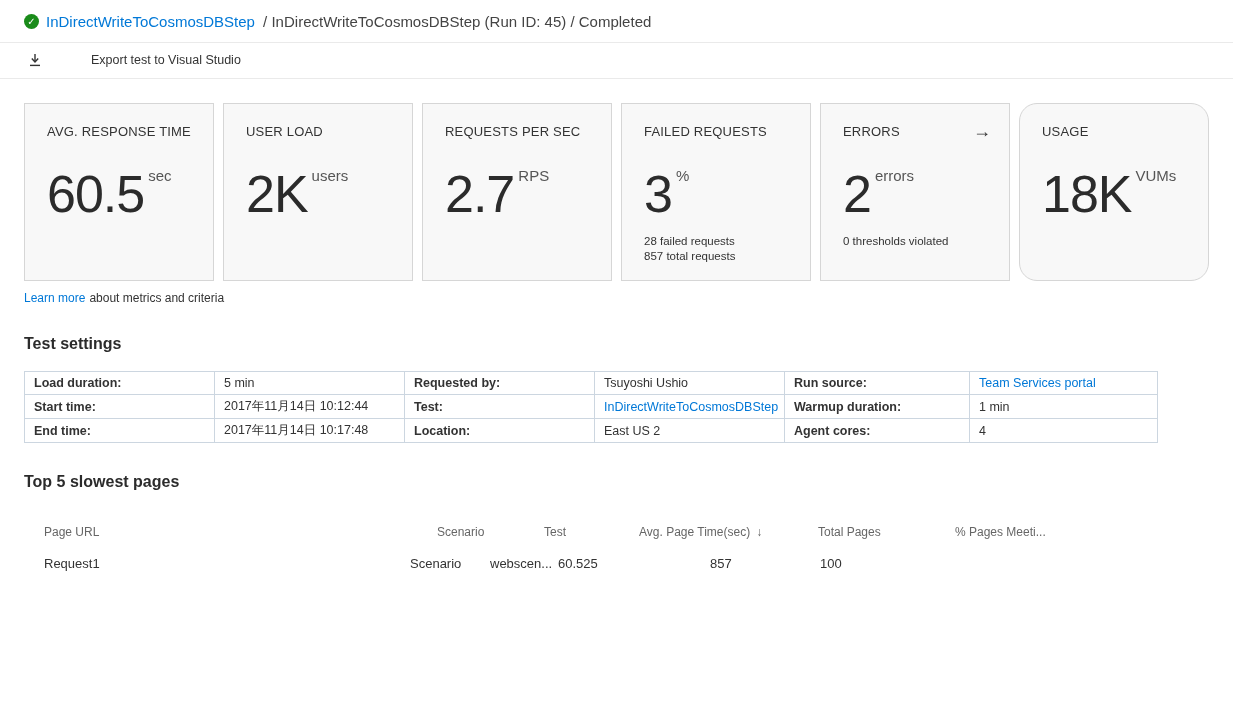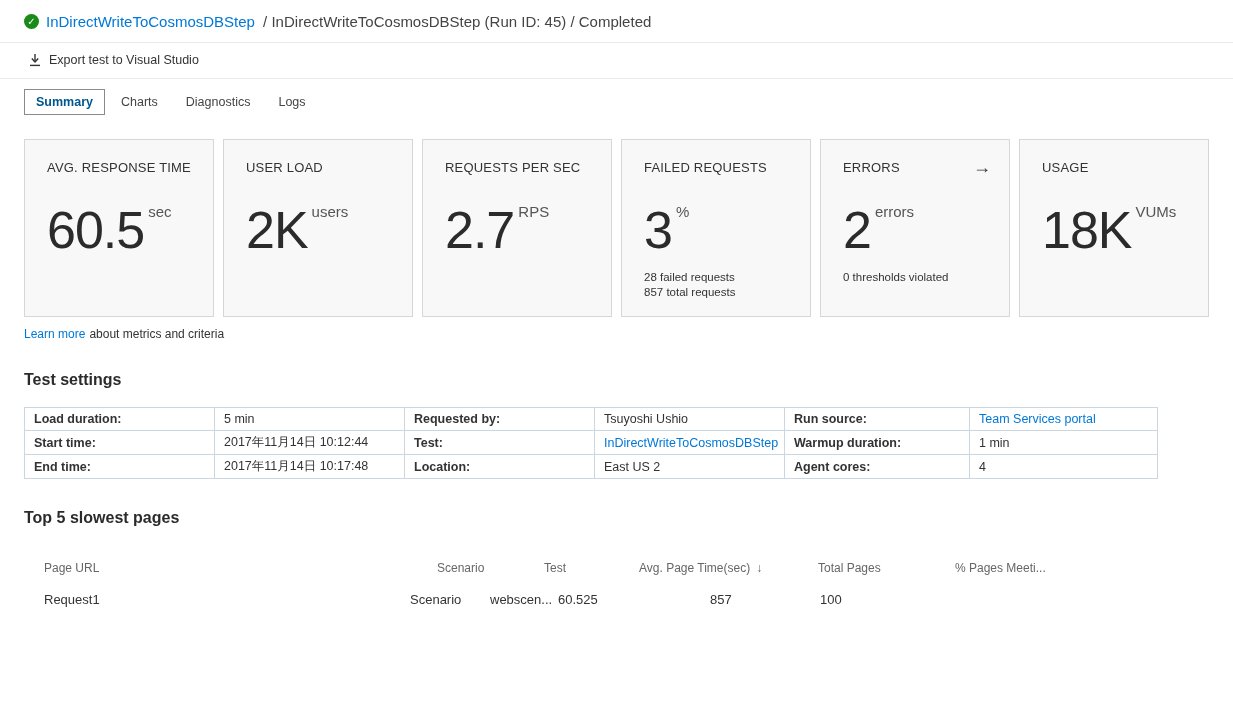--- a/index.html
+++ b/index.html
@@ -7,32 +7,32 @@
   .page { width: 1233px; min-height: 716px; background: #fff; }
 
   
   .breadcrumb-bar { display: flex; align-items: center; padding: 13px 24px 12px 24px; border-bottom: 1px solid #eaeaea; }
   .check-icon { width: 15px; height: 15px; border-radius: 50%; background: #1a8b1a; color: #fff; display: inline-flex; align-items: center; justify-content: center; font-size: 10px; margin-right: 7px; flex: 0 0 auto; }
   .crumb-link { color: #0078d7; font-size: 15px; text-decoration: none; cursor: pointer; }
   .crumb-rest { color: #444; font-size: 15px; margin-left: 4px; white-space: pre; }
 
   
   .toolbar { padding: 7px 24px; border-bottom: 1px solid #eaeaea; }
-  .export-btn { display: inline-flex; align-items: center; background: transparent; border: none; font-family: inherit; font-size: 12.5px; color: #333; cursor: pointer; padding: 3px 4px; }
+  .export-btn { display: inline-flex; align-items: center; background: transparent; border: none; font-family: inherit; font-size: 12.5px; color: #333; cursor: pointer; padding: 3px 4px; gap: 42px; }
   .export-icon { margin-right: 7px; display: inline-flex; }
 
   
   .tabs { display: flex; align-items: center; padding: 10px 24px 0 24px; }
   .tab { font-size: 12.5px; color: #444; padding: 5px 11px; margin-right: 4px; cursor: pointer; border: 1px solid transparent; }
   .tab.active { border: 1px solid #8a8a8a; color: #00578d; font-weight: bold; }
 
   
   .cards { display: flex; margin: 24px 24px 0 24px; }
   .card { flex: 1 1 0; height: 178px; background: #f8f8f8; border: 1px solid #d6d6d6; margin-right: 9px; padding: 20px 18px 0 22px; position: relative; }
-  .card:last-child { margin-right: 0; }
+  .card:last-child { margin-right: 0; border-radius: 18px; }
   .card-head { display: flex; justify-content: space-between; align-items: flex-start; }
   .card-title { font-size: 13px; color: #333; letter-spacing: 0.2px; }
   .card-arrow { font-size: 18px; color: #333; cursor: pointer; line-height: 14px; }
   .card-value { display: flex; align-items: flex-start; margin-top: 28px; }
   .big { font-size: 52px; font-weight: 200; color: #2b2b2b; line-height: 1.05; letter-spacing: -1px; }
   .unit { font-size: 15px; color: #555; margin-left: 4px; }
   .card-subs { margin-top: 12px; }
   .card-sub { font-size: 11.5px; color: #333; line-height: 1.35; }
 
   
@@ -77,26 +77,20 @@
               <line x1="7" y1="1" x2="7" y2="8.5"></line>
               <polyline points="3.8,5.5 7,9 10.2,5.5"></polyline>
               <line x1="2" y1="12.4" x2="12" y2="12.4"></line>
             </g>
           </svg>
       </span>
       <span>Export test to Visual Studio</span>
     </button>
   </div>
 
-  <nav class="tabs">
-    <div class="tab active">Summary</div>
-    <div class="tab">Charts</div>
-    <div class="tab">Diagnostics</div>
-    <div class="tab">Logs</div>
-  </nav>
 
   <section class="cards">
 
     <div class="card">
       <div class="card-head">
         <span class="card-title">AVG. RESPONSE TIME</span>
       </div>
       <div class="card-value">
         <span class="big">60.5</span>
         <span class="unit">sec</span>

